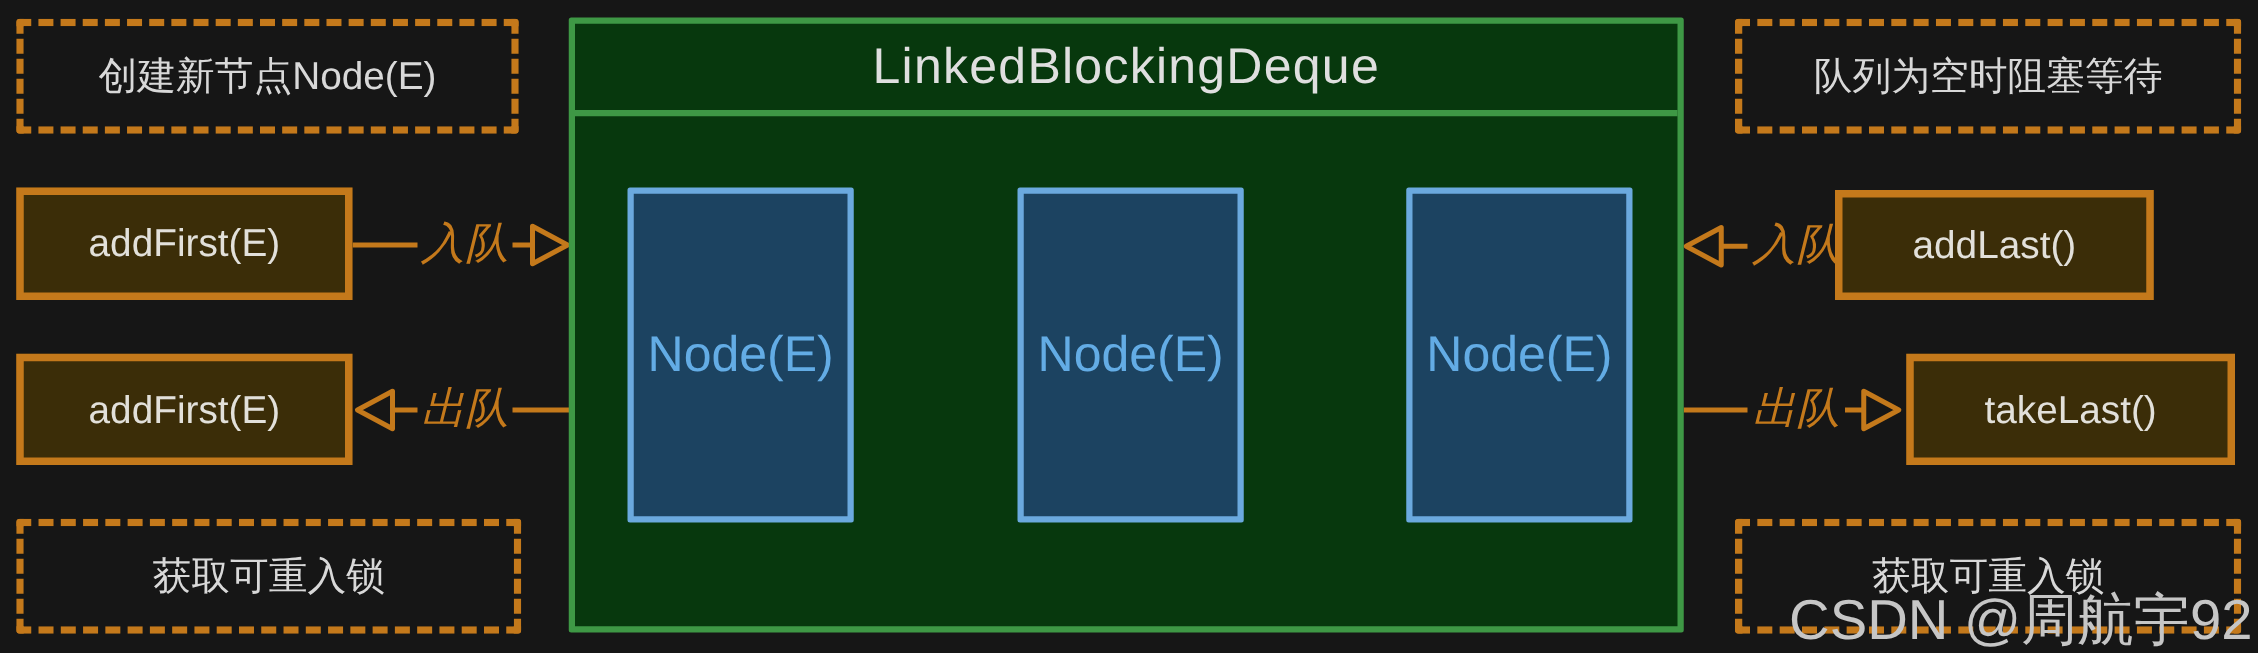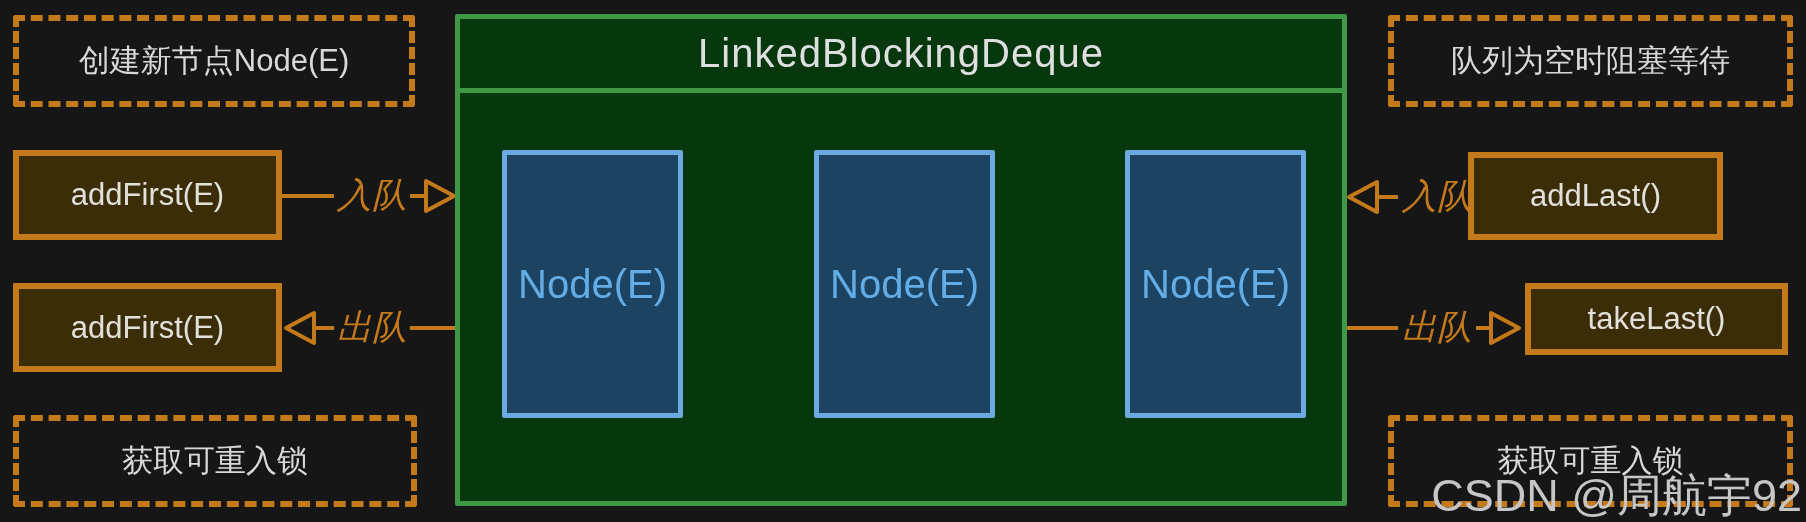--- a/index.html
+++ b/index.html
@@ -148,21 +148,21 @@
 <div class="abs center node-box" style="left:502px; top:150px; width:181px; height:268px;">Node(E)</div>
 
 <div class="abs center node-box" style="left:814px; top:150px; width:181px; height:268px;">Node(E)</div>
 
 <div class="abs center node-box" style="left:1125px; top:150px; width:181px; height:268px;">Node(E)</div>
 
 <div class="abs center dotted-note" style="left:1388px; top:15px; width:405px; height:92px;">队列为空时阻塞等待</div>
 
 <div class="abs center method-box" style="left:1468px; top:152px; width:255px; height:88px;">addLast()</div>
 
-<div class="abs center method-box" style="left:1525px; top:283px; width:263px; height:72px;">takeLast()</div>
+<div class="abs center method-box" style="left:1525px; top:283px; width:263px; height:89px;">takeLast()</div>
 
 <div class="abs center dotted-note" style="left:1388px; top:415px; width:405px; height:92px;">获取可重入锁</div>
 
 <div class="abs flow-label" style="left:1398px; top:174px; width:78px;">入队</div>
 
 <div class="abs flow-label" style="left:1398px; top:305px; width:78px;">出队</div>
 
 <div class="abs watermark">CSDN @周航宇92</div>
 
 </body></html>

